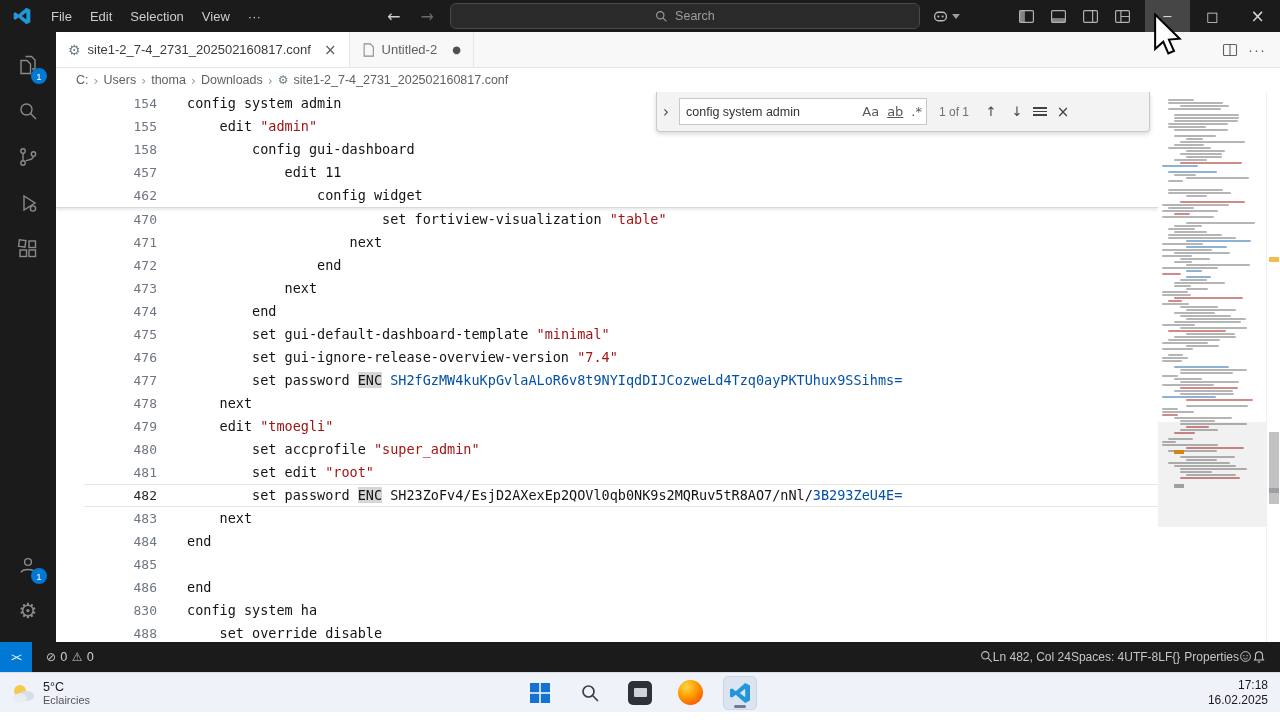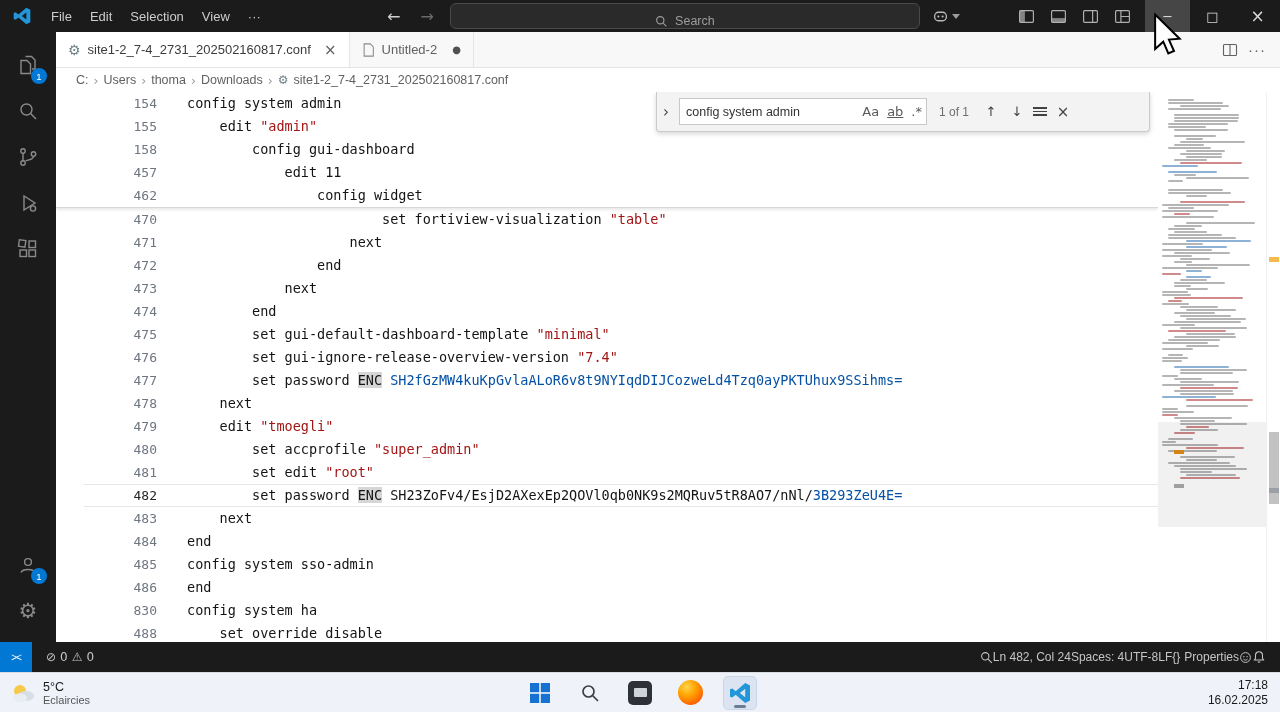--- a/index.html
+++ b/index.html
@@ -8,21 +8,21 @@
 
   
   .titlebar { height:32px; background:#1b1b1b; display:flex; align-items:stretch; color:#cccccc; position:relative; }
   .tb-left { display:flex; align-items:center; padding-left:12px; width:330px; }
   .vscode-logo { width:20px; height:20px; margin-right:10px; display:flex; }
   .menu { padding:4px 9px; font-size:13px; color:#cccccc; border-radius:5px; cursor:default; }
   .tb-center { flex:1; display:flex; align-items:center; justify-content:center; gap:12px; }
   .navarrow { font-size:16px; color:#cfcfcf; padding:0 4px; font-family:"DejaVu Sans",sans-serif; }
   .navarrow.dim { color:#6a6a6a; }
   .searchbox { width:470px; height:26px; background:#2a2a2a; border:1px solid #4a4a4a; border-radius:6px;
-               display:flex; align-items:flex-end; justify-content:center; gap:7px; color:#9d9d9d; font-size:12.5px; }
+               display:flex; align-items:center; justify-content:center; gap:7px; color:#9d9d9d; font-size:12.5px; }
   .copilot { display:flex; align-items:center; gap:3px; color:#bbb; }
   .copilot .caret { width:0; height:0; border-left:4px solid transparent; border-right:4px solid transparent; border-top:5px solid #9d9d9d; }
   .tb-right { display:flex; align-items:stretch; }
   .layout-icons { display:flex; align-items:center; gap:6px; padding-right:10px; }
   .layout-icons .lic { width:26px; height:26px; display:flex; align-items:center; justify-content:center; border-radius:5px; }
   .winbtn { width:45px; display:flex; align-items:center; justify-content:center; font-size:13px; color:#d7d7d7; font-family:"DejaVu Sans",sans-serif; }
   .winbtn.min { background:#464646; }
   .winbtn.close-btn { font-size:17px; }
 
   
@@ -86,21 +86,21 @@
   .mm-mark { position:absolute; height:4px; width:10px; }
   .vscroll { width:14px; position:relative; background:#fff; border-left:1px solid #f0f0f0; }
   .vscroll-slider { position:absolute; left:2px; width:10px; top:340px; height:72px; background:rgba(110,110,110,0.42); }
   .ruler-mark { position:absolute; left:2px; width:10px; height:5px; }
 
   
   .statusbar { height:30px; background:#1b1b1b; color:#c5c5c5; display:flex; align-items:center; font-size:12px; }
   .sb-left { display:flex; align-items:center; gap:10px; }
   .remote { width:32px; height:30px; background:#0078d4; color:#fff; display:flex; align-items:center; justify-content:center; font-size:10px; letter-spacing:-1px; }
   .sb-problems { display:flex; align-items:center; gap:4px; padding-left:4px; font-family:"DejaVu Sans",sans-serif; }
-  .sb-right { margin-left:auto; display:flex; align-items:flex-end; gap:0; padding-right:14px; }
+  .sb-right { margin-left:auto; display:flex; align-items:flex-start; gap:0; padding-right:14px; }
   .sb-item { display:flex; align-items:center; gap:4px; white-space:nowrap; }
 
   
   .taskbar { height:40px; background:#eff3f9; border-top:1px solid #d9dee5; position:relative; display:flex; align-items:center; justify-content:center; }
   .weather { position:absolute; left:10px; display:flex; align-items:center; gap:7px; }
   .weather-text .t1 { font-size:12.5px; color:#1a1a1a; }
   .weather-text .t2 { font-size:11px; color:#555; }
   .tb-icons { display:flex; align-items:center; gap:16px; }
   .tk-slot { width:34px; height:34px; display:flex; align-items:center; justify-content:center; border-radius:5px; position:relative; }
   .tk-slot.active-app { background:#dbe4f0; border:1px solid #c9d6e8; }
@@ -291,21 +291,21 @@
             <div class="line"><span class="ln">475</span><span class="code-text"><span class="tok-p">        set gui-default-dashboard-template </span><span class="tok-s">"minimal"</span></span></div>
             <div class="line"><span class="ln">476</span><span class="code-text"><span class="tok-p">        set gui-ignore-release-overview-version </span><span class="tok-s">"7.4"</span></span></div>
             <div class="line"><span class="ln">477</span><span class="code-text"><span class="tok-p">        set password </span><span class="tok-e">ENC</span><span class="tok-p"> </span><span class="tok-b">SH2fGzMW4kuKpGvlaALoR6v8t9NYIqdDIJCozweLd4Tzq0ayPKTUhux9SSihms=</span></span></div>
             <div class="line"><span class="ln">478</span><span class="code-text"><span class="tok-p">    next</span></span></div>
             <div class="line"><span class="ln">479</span><span class="code-text"><span class="tok-p">    edit </span><span class="tok-s">"tmoegli"</span></span></div>
             <div class="line"><span class="ln">480</span><span class="code-text"><span class="tok-p">        set accprofile </span><span class="tok-s">"super_admin"</span></span></div>
             <div class="line"><span class="ln">481</span><span class="code-text"><span class="tok-p">        set edit </span><span class="tok-s">"root"</span></span></div>
             <div class="line current"><span class="ln">482</span><span class="code-text"><span class="tok-p">        set password </span><span class="tok-e">ENC</span><span class="tok-p"> </span><span class="tok-p">SH23ZoFv4/EsjD2AXexEp2QOVl0qb0NK9s2MQRuv5tR8AO7/nNl/</span><span class="tok-b">3B293ZeU4E=</span></span></div>
             <div class="line"><span class="ln">483</span><span class="code-text"><span class="tok-p">    next</span></span></div>
             <div class="line"><span class="ln">484</span><span class="code-text"><span class="tok-p">end</span></span></div>
-            <div class="line"><span class="ln">485</span><span class="code-text"><span class="tok-p">config system sso-admin</span></span></div>
+            <div class="line"><span class="ln">485</span></div>
             <div class="line"><span class="ln">486</span><span class="code-text"><span class="tok-p">end</span></span></div>
             <div class="line"><span class="ln">830</span><span class="code-text"><span class="tok-p">config system ha</span></span></div>
             <div class="line"><span class="ln">488</span><span class="code-text"><span class="tok-p">    set override disable</span></span></div>
           </div>
       </div>
 
       <div class="minimap">
         <div id="minimap-lines">
             <div class="mm-bar" style="background: transparent;"></div>
             <div class="mm-bar" style="margin-left: 10px; width: 25.5803px;"></div>

